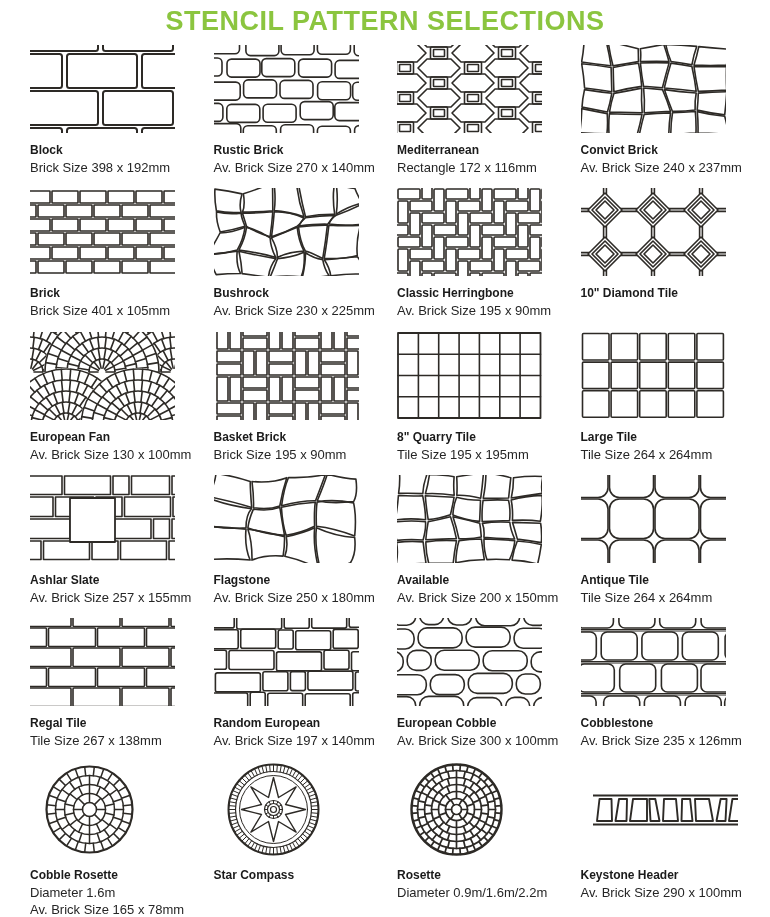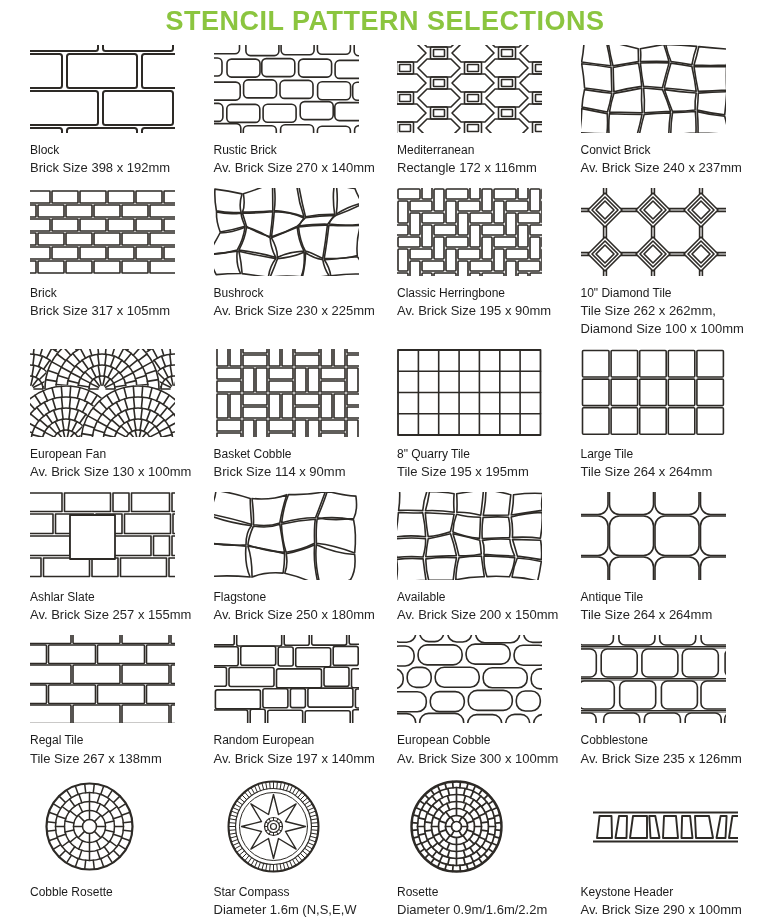--- a/index.html
+++ b/index.html
@@ -13,21 +13,21 @@
   }
   #catalog{
     display:grid;grid-template-columns:repeat(4,1fr);
     column-gap:14px;padding:4px 20px 0 30px;
   }
   .cell{padding-bottom:10px}
   .pat{height:92px;display:flex;align-items:center}
   .pat.circle{height:100px}
   .pat.circle svg{margin-left:12px}
   svg{display:block}
-  .name{font-weight:normal;font-size:12px;line-height:1.18;margin-top:8px}
+  .name{font-weight:bold;font-size:12px;line-height:1.18;margin-top:8px}
   .size{font-size:13px;line-height:1.32;color:#262626;margin-top:2px}
 </style>
 </head>
 <body>
 
 <div class="title" style="color: rgb(139, 197, 63);">STENCIL PATTERN SELECTIONS</div>
 <div id="catalog">
     <div class="cell">
       <div class="pat">
         <svg viewBox="0 0 145 88" width="145" height="88">
@@ -215,21 +215,21 @@
             <rect x="8.0" y="73.0" width="26.0" height="12.0" rx="0.5"></rect>
             <rect x="36.0" y="73.0" width="26.0" height="12.0" rx="0.5"></rect>
             <rect x="64.0" y="73.0" width="26.0" height="12.0" rx="0.5"></rect>
             <rect x="92.0" y="73.0" width="26.0" height="12.0" rx="0.5"></rect>
             <rect x="120.0" y="73.0" width="26.0" height="12.0" rx="0.5"></rect>
             <rect x="148.0" y="73.0" width="26.0" height="12.0" rx="0.5"></rect>
           </g>
         </svg>
       </div>
       <div class="name">Brick</div>
-      <div class="size">Brick Size 317 x 105mm</div>
+      <div class="size">Brick Size 401 x 105mm</div>
     </div>
     <div class="cell">
       <div class="pat">
         <svg viewBox="0 0 145 88" width="145" height="88">
           <g fill="none" stroke="#2d2a26" stroke-width="1.6" stroke-linejoin="round" stroke-linecap="round">
             <path d="M0.9,1.1Q14.2,2.6 28.0,5.9Q24.8,16.4 27.1,24.2Q14.2,25.1 2.4,22.9Q0.4,12.4 0.9,1.1Z"></path>
             <path d="M2.5,23.9Q13.9,26.6 27.2,25.1Q27.1,29.4 31.1,38.3Q19.4,41.9 6.2,44.0Q2.1,33.2 2.5,23.9Z"></path>
             <path d="M6.0,45.0Q17.8,44.8 31.0,39.3Q29.3,51.4 23.3,61.9Q8.3,66.4 -5.7,65.8Q0.7,55.0 6.0,45.0Z"></path>
             <path d="M-5.8,66.9Q7.6,65.1 23.2,63.1Q21.9,76.6 26.5,85.5Q13.2,85.5 2.2,86.6Q-4.1,74.3 -5.8,66.9Z"></path>
             <path d="M29.4,5.8Q45.5,0.6 58.5,-5.1Q58.7,6.4 58.8,22.7Q44.0,24.1 28.5,24.1Q31.3,17.7 29.4,5.8Z"></path>
@@ -361,21 +361,20 @@
             <path d="M120,5 L137,22 L120,39 L103,22 Z" fill="#fff"></path>
             <path d="M120,9 L133,22 L120,35 L107,22 Z"></path>
             <path d="M120,13 L129,22 L120,31 L111,22 Z"></path>
             <path d="M120,49 L137,66 L120,83 L103,66 Z" fill="#fff"></path>
             <path d="M120,53 L133,66 L120,79 L107,66 Z"></path>
             <path d="M120,57 L129,66 L120,75 L111,66 Z"></path>
           </g>
         </svg>
       </div>
       <div class="name">10" Diamond Tile</div>
-      <div class="size">Tile Size 262 x 262mm,<br>Diamond Size 100 x 100mm</div>
     </div>
     <div class="cell">
       <div class="pat">
         <svg viewBox="0 0 145 88" width="145" height="88">
           <g fill="none" stroke="#2d2a26" stroke-width="1.6" stroke-linejoin="round" stroke-linecap="round">
             <path d="M-58,40 A58 58 0 0 1 58,40 Z" fill="#fff" stroke="none"></path>
             <path d="M-13,40 A13 13 0 0 1 13,40"></path>
             <path d="M-24,40 A24 24 0 0 1 24,40"></path>
             <path d="M-35,40 A35 35 0 0 1 35,40"></path>
             <path d="M-46,40 A46 46 0 0 1 46,40"></path>
@@ -798,22 +797,22 @@
             <rect x="133.0" y="6.0" width="24.0" height="11.0" rx="0.5"></rect>
             <rect x="133.0" y="19.0" width="11.0" height="24.0" rx="0.5"></rect>
             <rect x="146.0" y="19.0" width="11.0" height="24.0" rx="0.5"></rect>
             <rect x="133.0" y="45.0" width="24.0" height="11.0" rx="0.5"></rect>
             <rect x="133.0" y="58.0" width="24.0" height="11.0" rx="0.5"></rect>
             <rect x="133.0" y="71.0" width="11.0" height="24.0" rx="0.5"></rect>
             <rect x="146.0" y="71.0" width="11.0" height="24.0" rx="0.5"></rect>
           </g>
         </svg>
       </div>
-      <div class="name">Basket Cobble</div>
-      <div class="size">Brick Size 114 x 90mm</div>
+      <div class="name">Basket Brick</div>
+      <div class="size">Brick Size 195 x 90mm</div>
     </div>
     <div class="cell">
       <div class="pat">
         <svg viewBox="0 0 145 88" width="145" height="88">
           <g fill="none" stroke="#2d2a26" stroke-width="1.6" stroke-linejoin="round" stroke-linecap="round">
             <rect x="1.0" y="1.0" width="142.5" height="85.0" rx="0" stroke-width="1.8"></rect>
             <line x1="21.4" y1="1.0" x2="21.4" y2="86.0" stroke-width="1.6"></line>
             <line x1="41.7" y1="1.0" x2="41.7" y2="86.0" stroke-width="1.6"></line>
             <line x1="62.1" y1="1.0" x2="62.1" y2="86.0" stroke-width="1.6"></line>
             <line x1="82.4" y1="1.0" x2="82.4" y2="86.0" stroke-width="1.6"></line>
@@ -1169,20 +1168,21 @@
             <line x1="58.7" y1="15.4" x2="61.7" y2="6.9" stroke-width="1.5"></line>
             <line x1="65.6" y1="18.7" x2="70.4" y2="11.1" stroke-width="1.5"></line>
             <line x1="71.5" y1="23.5" x2="77.9" y2="17.1" stroke-width="1.5"></line>
             <line x1="76.3" y1="29.4" x2="83.9" y2="24.6" stroke-width="1.5"></line>
             <line x1="79.6" y1="36.3" x2="88.1" y2="33.3" stroke-width="1.5"></line>
             <line x1="81.3" y1="43.7" x2="90.2" y2="42.7" stroke-width="1.5"></line>
           </g>
         </svg>
       </div>
       <div class="name">Cobble Rosette</div>
+      <div class="size">Diameter 1.6m<br>Av. Brick Size 165 x 78mm</div>
     </div>
     <div class="cell">
       <div class="pat circle">
         <svg viewBox="0 0 95 95" width="95" height="95">
           <g fill="none" stroke="#2d2a26" stroke-width="1.6" stroke-linejoin="round" stroke-linecap="round">
             <circle cx="47.5" cy="47.5" r="45" stroke-width="2"></circle>
             <circle cx="47.5" cy="47.5" r="38" stroke-width="1.2"></circle>
             <circle cx="47.5" cy="47.5" r="34" stroke-width="1"></circle>
             <line x1="85.5" y1="47.5" x2="92.5" y2="47.5" stroke-width="1"></line>
             <line x1="85.4" y1="50.8" x2="92.3" y2="51.4" stroke-width="1"></line>
@@ -1269,21 +1269,20 @@
             <line x1="41.5" y1="47.5" x2="38.5" y2="47.5" stroke-width="1"></line>
             <line x1="42.3" y1="44.5" x2="39.7" y2="43.0" stroke-width="1"></line>
             <line x1="44.5" y1="42.3" x2="43.0" y2="39.7" stroke-width="1"></line>
             <line x1="47.5" y1="41.5" x2="47.5" y2="38.5" stroke-width="1"></line>
             <line x1="50.5" y1="42.3" x2="52.0" y2="39.7" stroke-width="1"></line>
             <line x1="52.7" y1="44.5" x2="55.3" y2="43.0" stroke-width="1"></line>
           </g>
         </svg>
       </div>
       <div class="name">Star Compass</div>
-      <div class="size">Diameter 1.6m (N,S,E,W<br>Letters Available)</div>
     </div>
     <div class="cell">
       <div class="pat circle">
         <svg viewBox="0 0 95 95" width="95" height="95">
           <g fill="none" stroke="#2d2a26" stroke-width="1.6" stroke-linejoin="round" stroke-linecap="round">
             <circle cx="47.5" cy="47.5" r="5" stroke-width="1.7"></circle>
             <circle cx="47.5" cy="47.5" r="11" stroke-width="1.7"></circle>
             <circle cx="47.5" cy="47.5" r="18" stroke-width="1.7"></circle>
             <circle cx="47.5" cy="47.5" r="25" stroke-width="1.7"></circle>
             <circle cx="47.5" cy="47.5" r="32" stroke-width="1.7"></circle>

